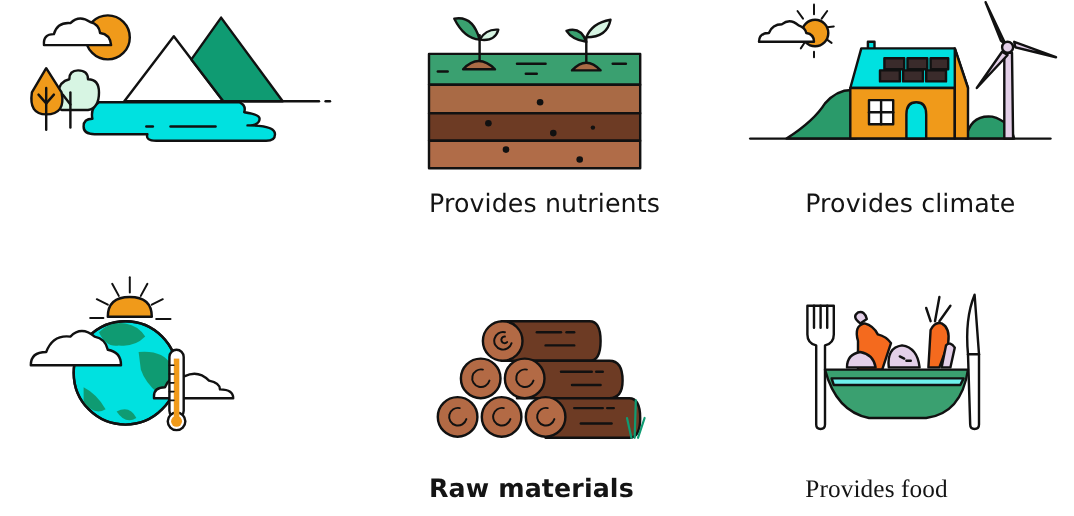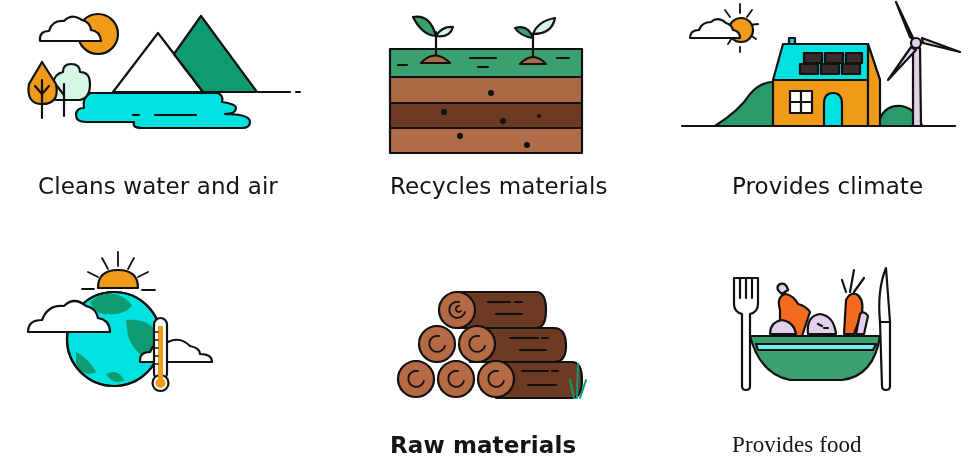--- a/index.html
+++ b/index.html
@@ -25,21 +25,20 @@
       <line x1="155" y1="115" x2="196" y2="115"></line>
       <path d="M63 72 Q63 64 71 64 Q80 64 80 72 Q90 72 90 84 Q90 98 80 100 L56 100 Q48 96 53 84 Q54 74 63 72 Z" fill="#d7f5e3"></path>
       <line x1="64" y1="84" x2="64" y2="116"></line>
       <line x1="57" y1="86" x2="64" y2="95"></line>
       <path d="M42 62 L56 84 Q60 104 42 104 Q26 104 29 84 Z" fill="#f09a1a"></path>
       <line x1="42" y1="80" x2="42" y2="118"></line>
       <line x1="35" y1="86" x2="42" y2="94"></line>
       <line x1="49" y1="86" x2="42" y2="94"></line>
     </g>
   </svg>
-  <div class="label" style="left:38px;top:173px;">Cleans water and air</div>
 </div>
 
 <div class="cell" style="left:370px;top:0;width:260px;height:220px;">
   <svg width="240" height="160" viewBox="0 0 240 160" style="left:0;top:0;">
     <g stroke="#111" stroke-width="2.2" stroke-linejoin="round" stroke-linecap="round">
       <rect x="20" y="49" width="192" height="28" fill="#3aa070"></rect>
       <rect x="20" y="77" width="192" height="26" fill="#a96a45"></rect>
       <rect x="20" y="103" width="192" height="25" fill="#6d3b24"></rect>
       <rect x="20" y="128" width="192" height="25" fill="#b06c48"></rect>
       <path d="M51 63 Q65 48 80 63 Z" fill="#a96a45"></path>
@@ -57,21 +56,21 @@
     </g>
     <g fill="#111">
       <circle cx="121" cy="93" r="3"></circle>
         <circle cx="74" cy="112" r="3"></circle>
       <circle cx="133" cy="121" r="3"></circle>
         <circle cx="169" cy="116" r="2"></circle>
       <circle cx="90" cy="136" r="3"></circle>
         <circle cx="157" cy="145" r="3"></circle>
     </g>
   </svg>
-  <div class="label" style="left:20px;top:173px;">Recycles materials</div>
+  <div class="label" style="left:20px;top:173px;">Provides nutrients</div>
 </div>
 
 <div class="cell" style="left:670px;top:0;width:306px;height:220px;">
   <svg width="306" height="160" viewBox="0 0 306 160" style="left:0;top:0;">
     <g stroke="#111" stroke-width="2.2" stroke-linejoin="round" stroke-linecap="round">
       <path d="M45 126 Q70 110 80 94 Q92 80 108 82 L108 126 Z" fill="#2a9a6a"></path>
       <path d="M208 126 Q212 104 232 106 Q248 110 252 126 Z" fill="#2a9a6a"></path>
       <g stroke-width="1.8">
         <line x1="70" y1="4" x2="70" y2="13"></line>
           <line x1="82" y1="10" x2="77" y2="17"></line>

